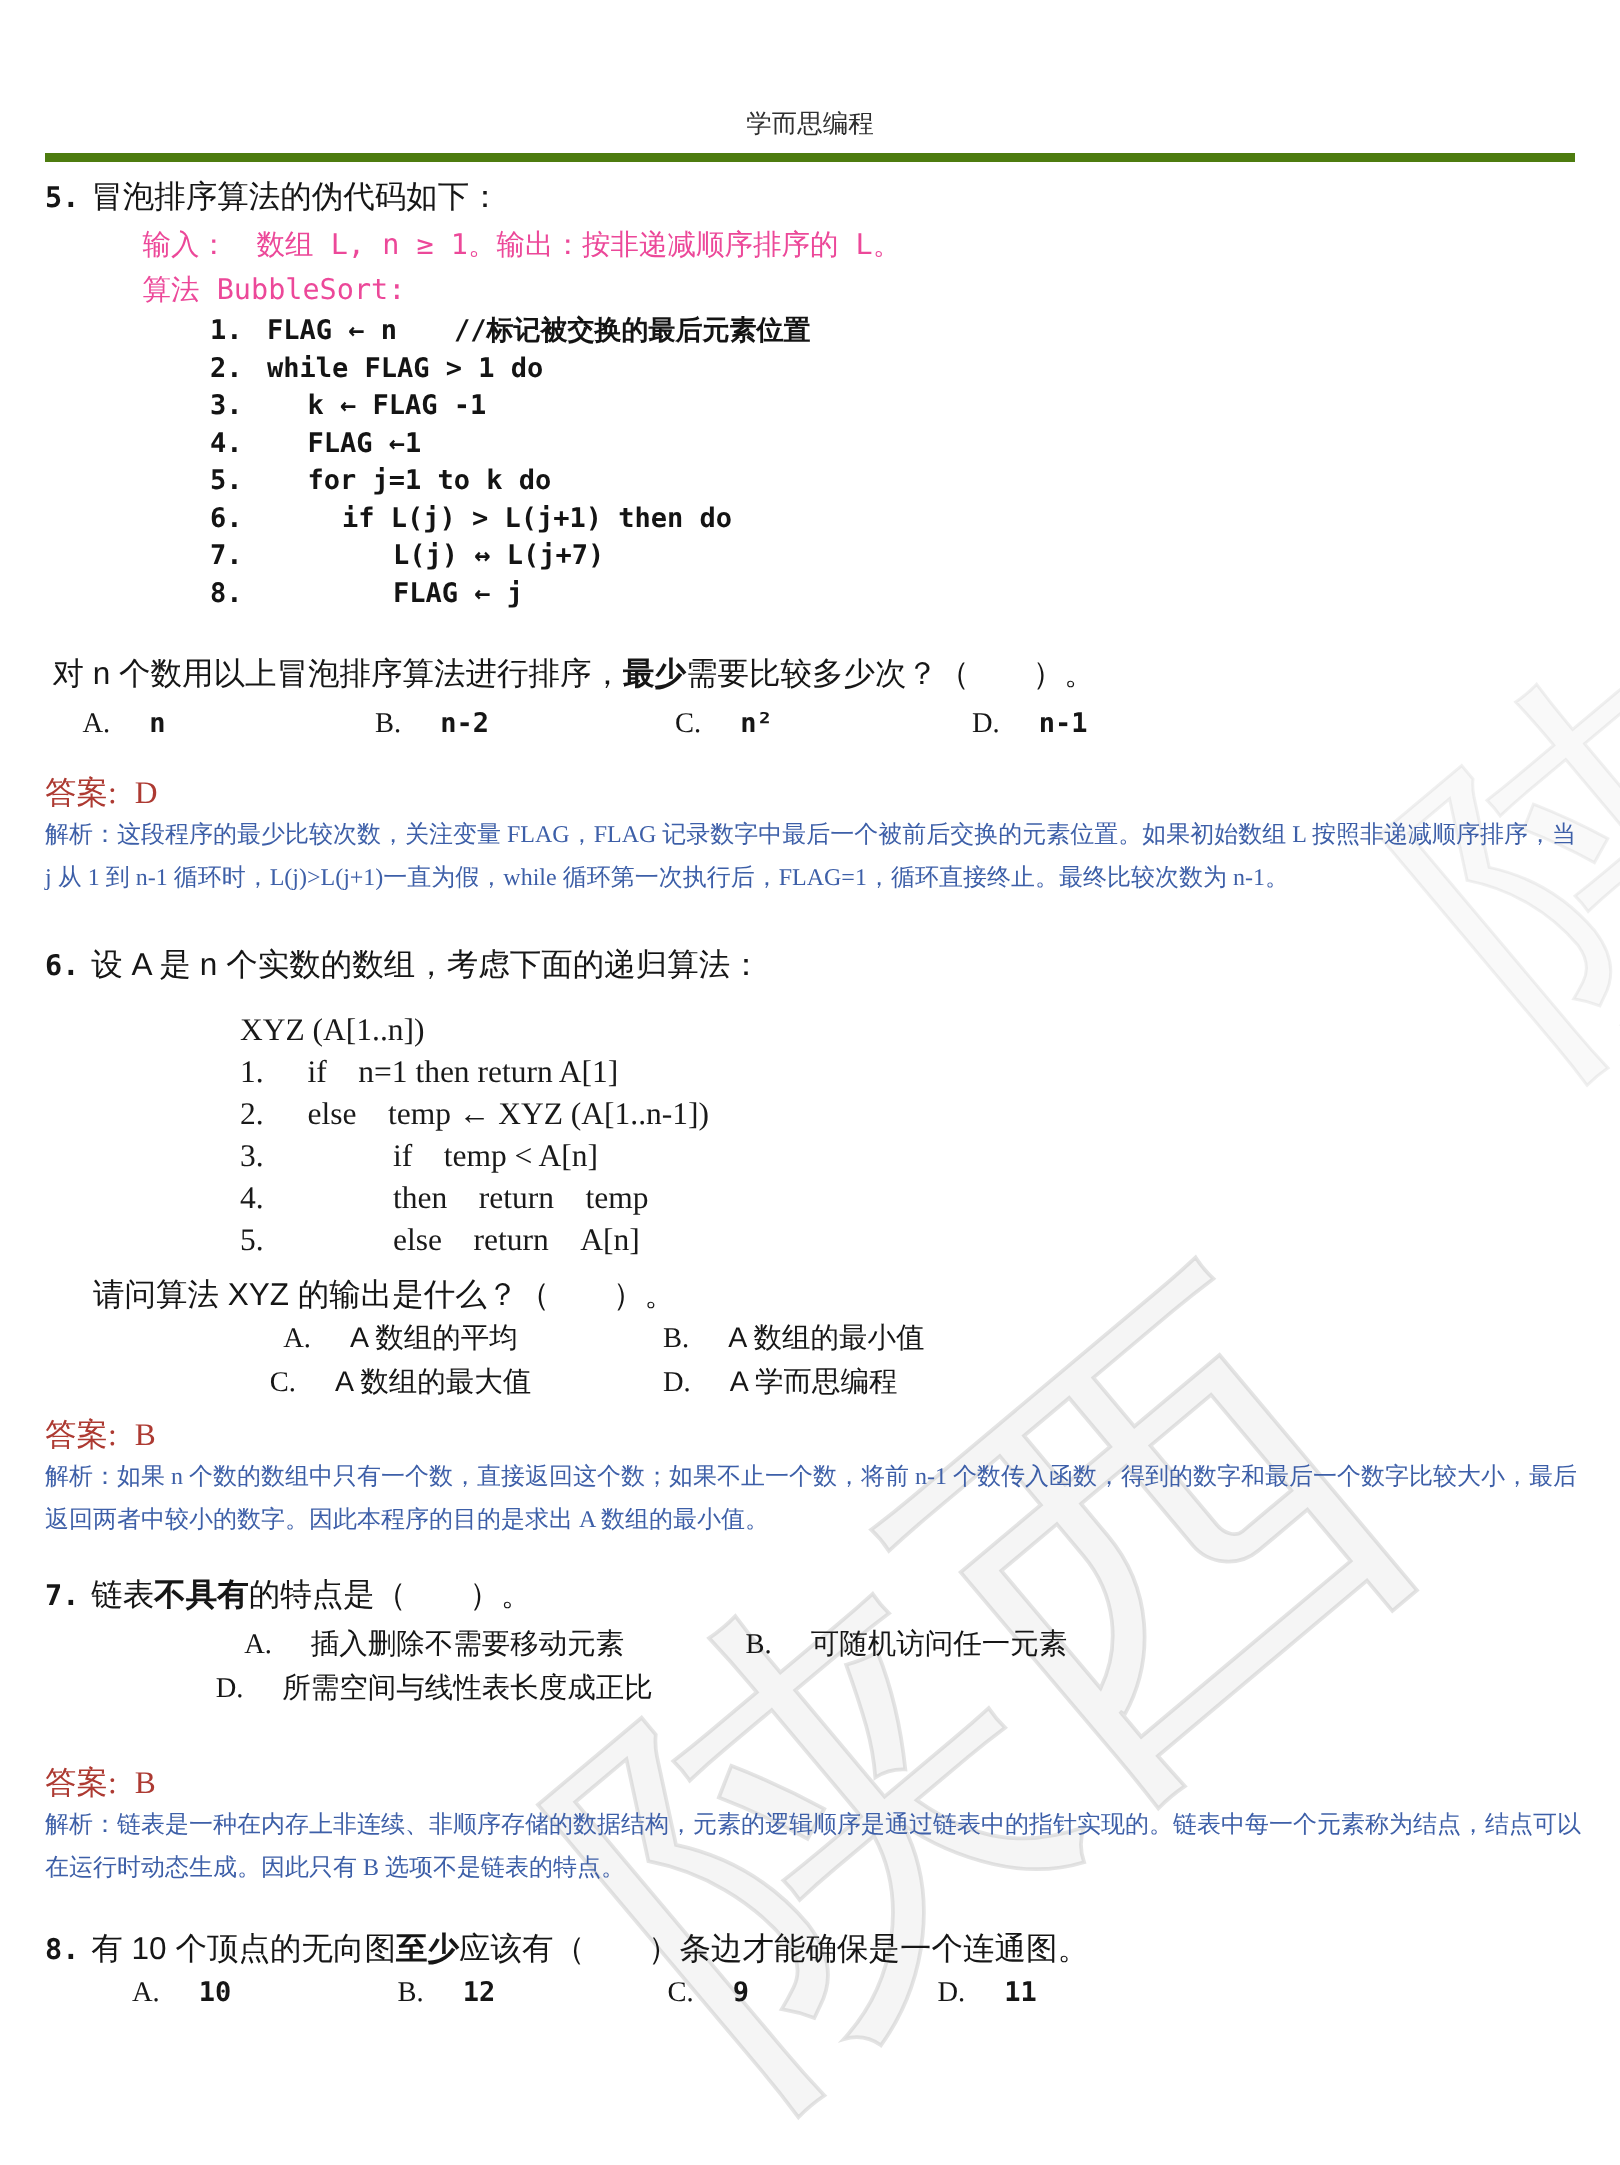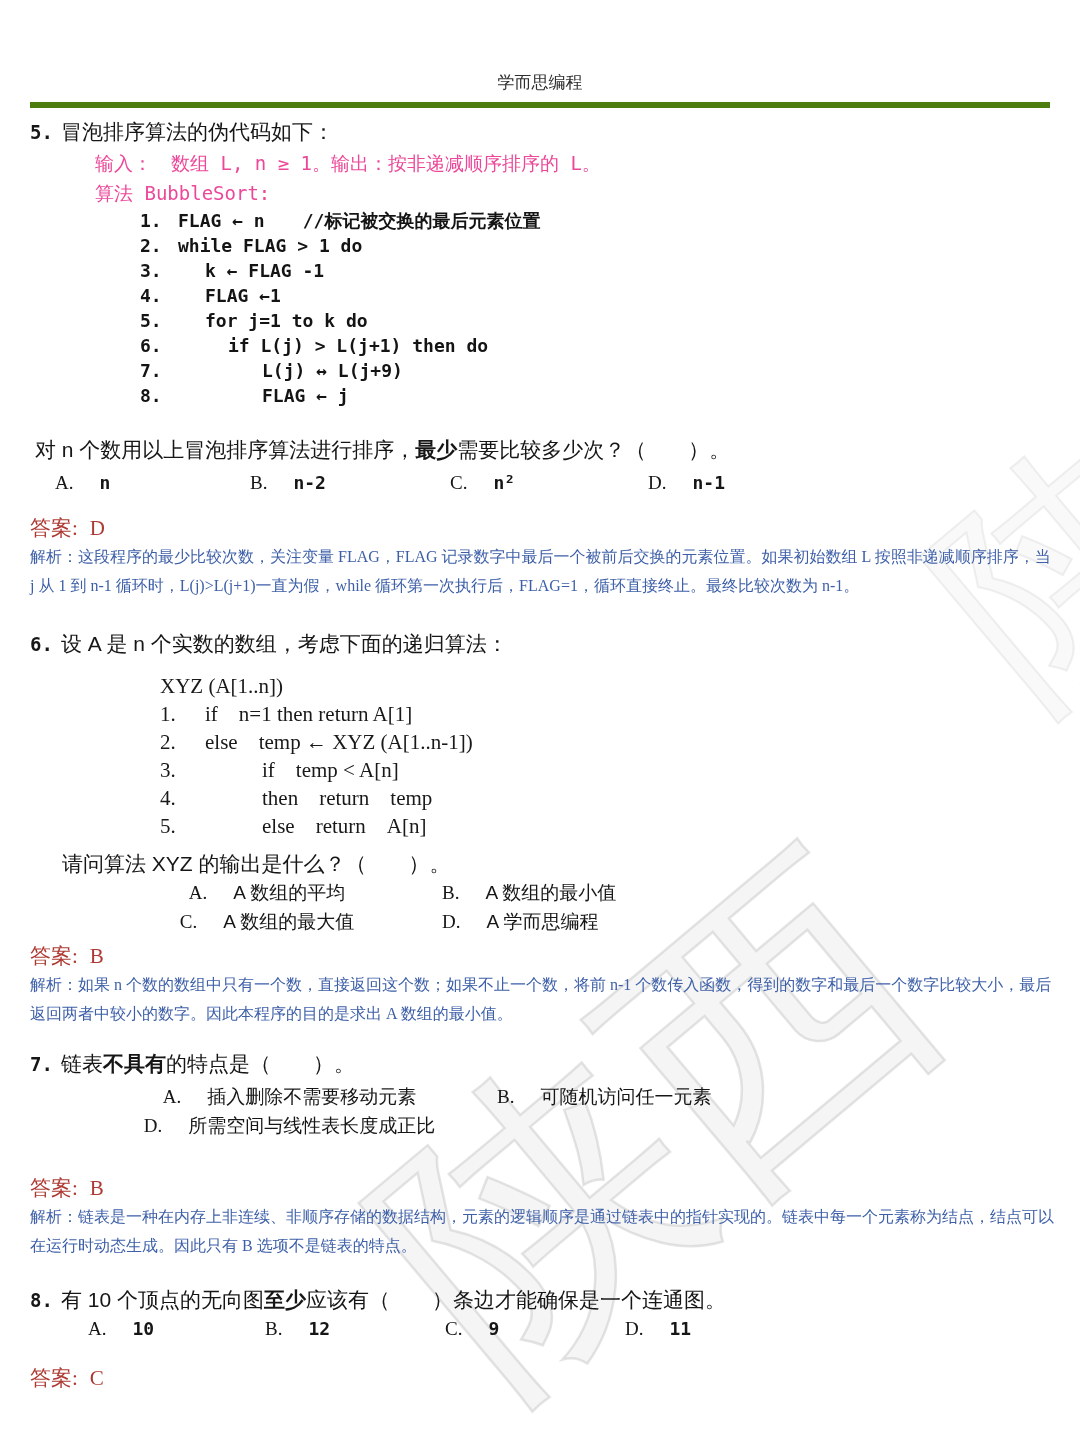--- a/index.html
+++ b/index.html
@@ -175,21 +175,21 @@
         <div class="code-line">
           <span class="code-num">5.</span>
           <span class="lvl1">for  j=1  to  k   do</span>
         </div>
         <div class="code-line">
           <span class="code-num">6.</span>
           <span class="lvl2">if  L(j) &gt; L(j+1)  then  do</span>
         </div>
         <div class="code-line">
           <span class="code-num">7.</span>
-          <span class="lvl3">L(j) ↔ L(j+9)</span>
+          <span class="lvl3">L(j) ↔ L(j+7)</span>
         </div>
         <div class="code-line">
           <span class="code-num">8.</span>
           <span class="lvl3">FLAG ← j</span>
         </div>
       </div>
 
       <div class="q-stem">
         <span>对 n 个数用以上冒泡排序算法进行排序，</span><span class="b">最少</span><span>需要比较多少次？（　　）。</span>
       </div>
@@ -318,18 +318,15 @@
         </span>
         <span class="opt">
           <span class="opt-label">C.</span><span class="opt-val">9</span>
         </span>
         <span class="opt">
           <span class="opt-label">D.</span><span class="opt-val">11</span>
         </span>
       </div>
     </section>
 
-    <div class="answer ans-m8">
-      <span>答案:</span><span class="ans-val">C</span>
-    </div>
 
   </div>
 </div>
 
 </body></html>

